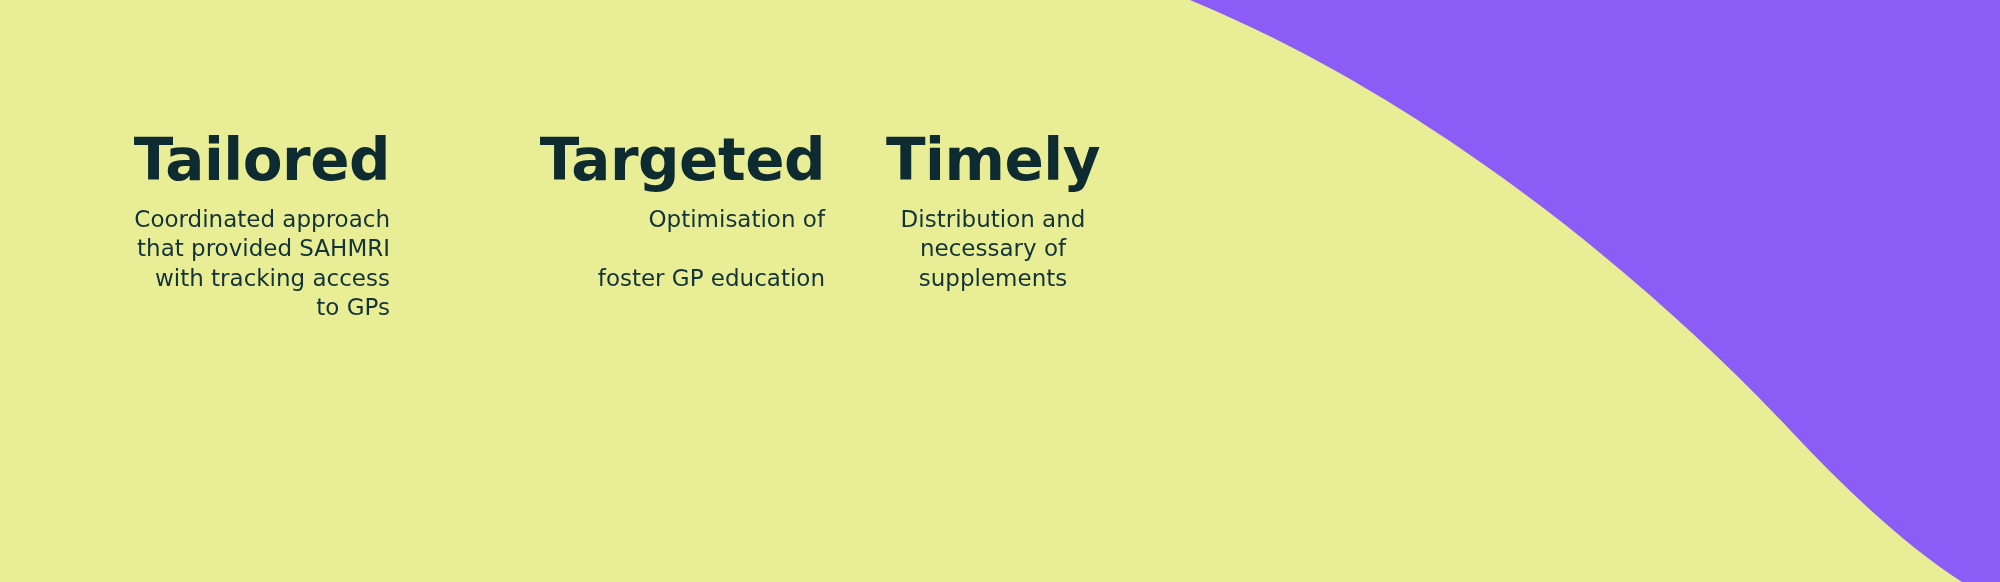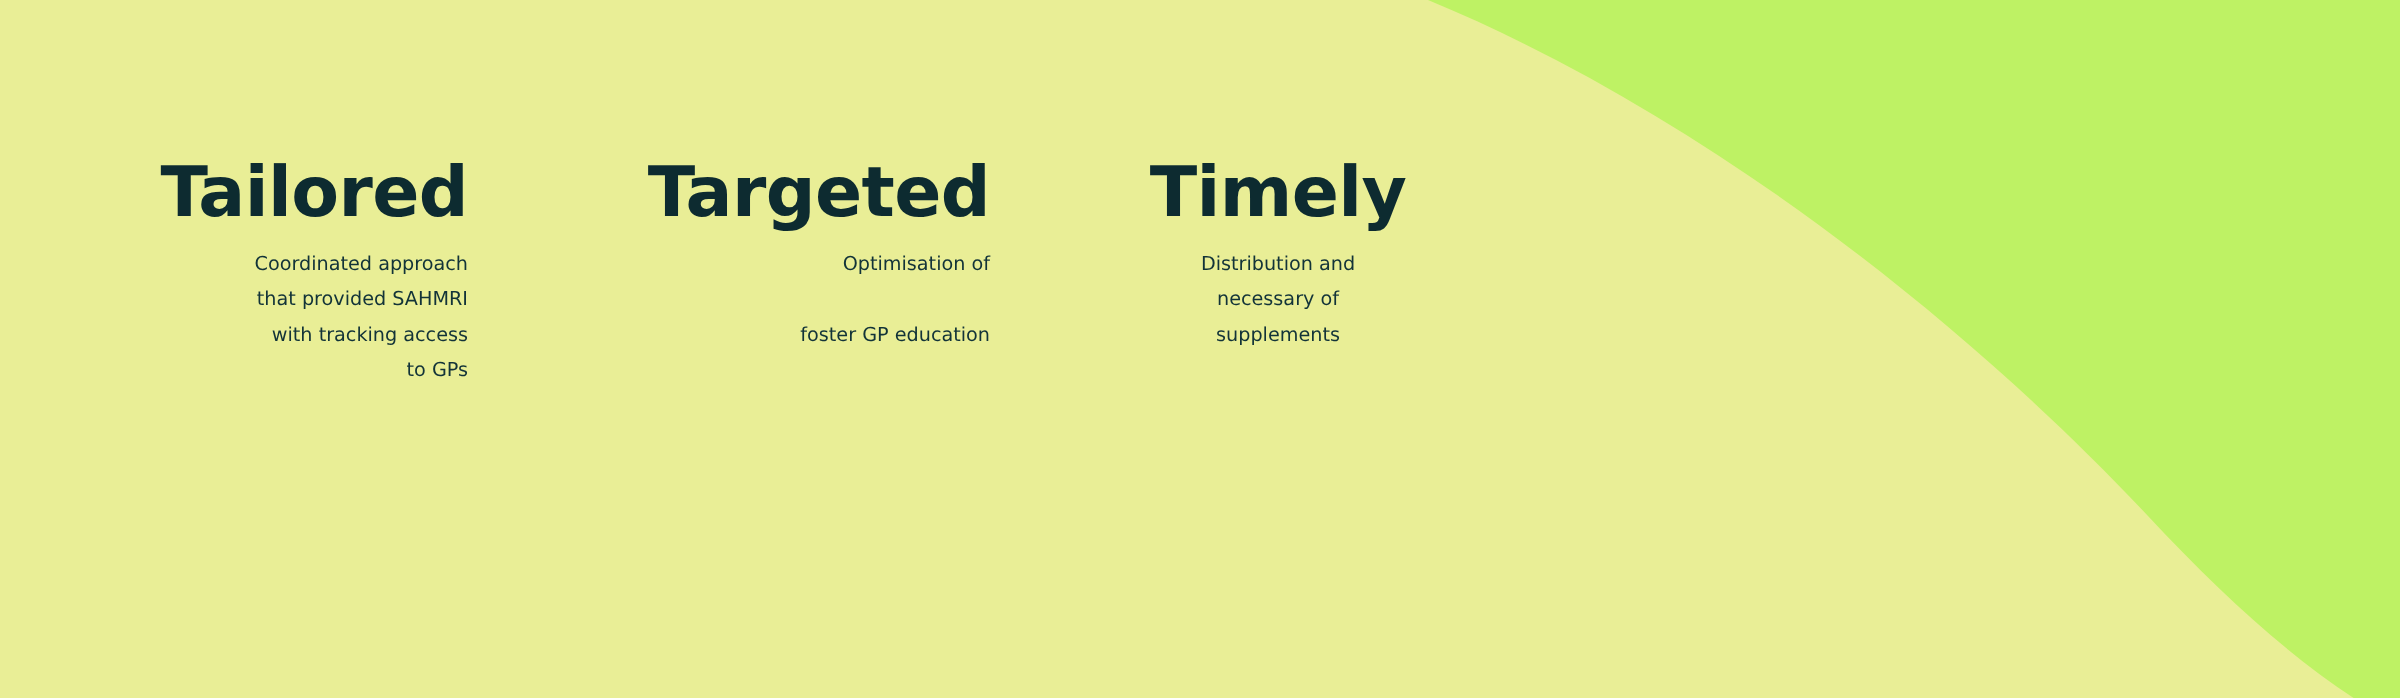--- a/index.html
+++ b/index.html
@@ -52,50 +52,50 @@
     letter-spacing: -0.5px;
     color: #0d2b30;
     white-space: nowrap;
   }
 
   .col-body {
     margin: 0;
     padding-top: 12px;
     font-family: "DejaVu Sans", sans-serif;
     font-weight: 400;
-    font-size: 16px;
+    font-size: 23px;
     line-height: 29.5px;
     color: #123338;
   }
 
   
   #column-tailored {
     left: 100px;
     width: 290px;
     text-align: right;
   }
 
   
   #column-targeted {
     left: 460px;
     width: 365px;
     text-align: center;
   }
 
   
   #column-timely {
-    left: 904px;
+    left: 832px;
     width: 322px;
     text-align: center;
   }
 </style>
 </head>
 <body>
 
-<div id="stage" style="background: #bef264;">
+<div id="stage" style="background: #8b5cf6;">
 
   <svg id="bg-svg" viewBox="0 0 2000 582" preserveAspectRatio="none">
     <path id="bg-shape" d="M 0,0 L 1190,0 C 1420,95 1640,270 1790,430 C 1848,492 1905,545 1962,582 L 0,582 Z" fill="#e9ee96"></path>
   </svg>
 
   <div id="columns">
 
     <div class="column" id="column-tailored" style="text-align: right;">
       <h2 class="col-heading" style="color: rgb(13, 43, 48);">Tailored</h2>
       <p class="col-body" style="color: rgb(18, 51, 56);">

